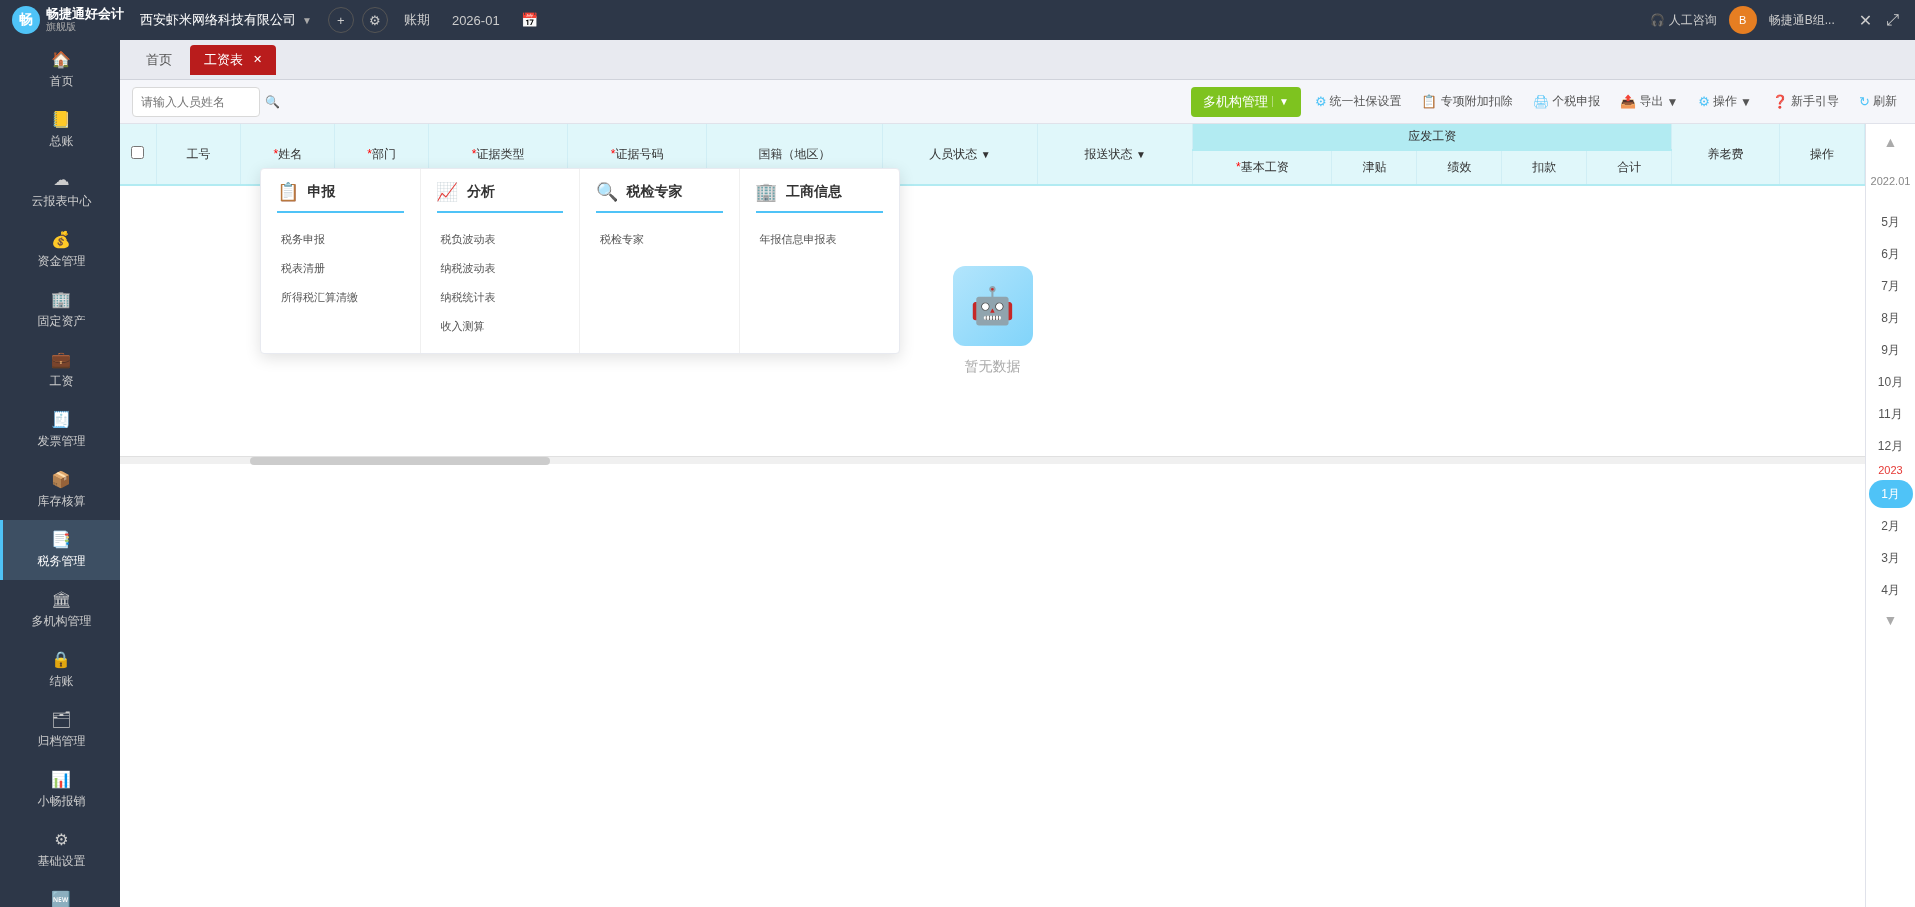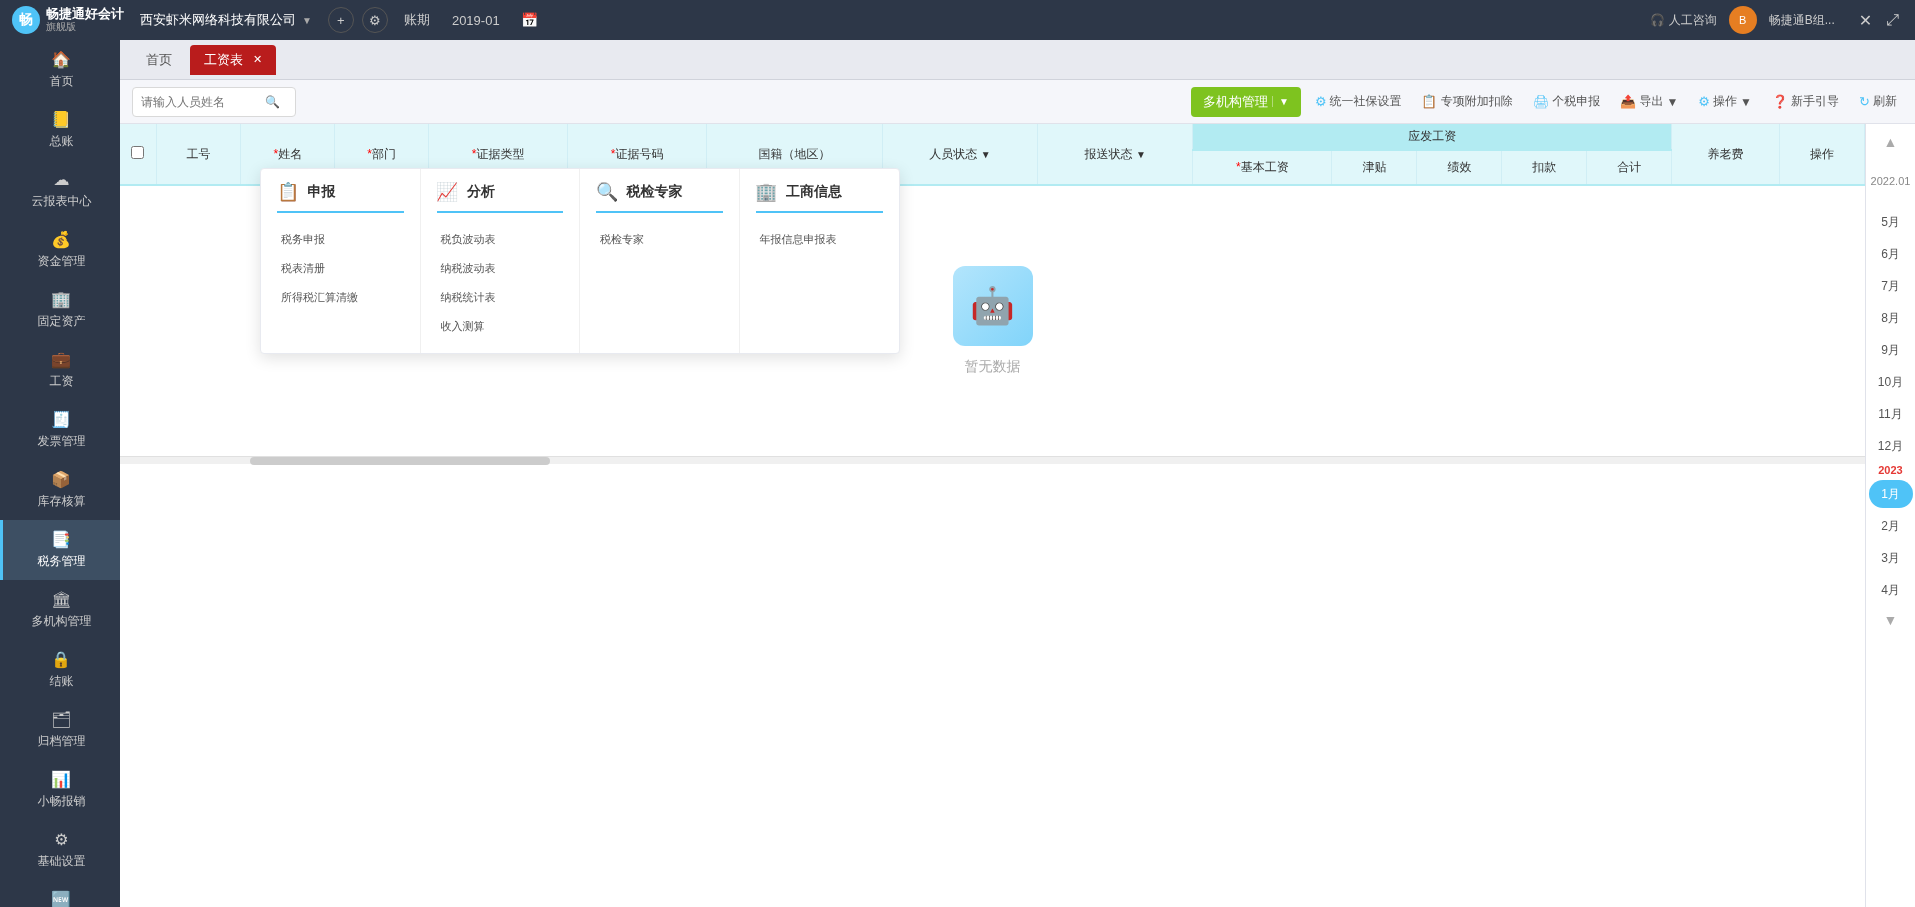--- a/index.html
+++ b/index.html
@@ -91,21 +91,21 @@
     .tab.active { background: #b91c1c; color: #fff; }
     .tab-close { font-size: 11px; cursor: pointer; margin-left: 4px; }
 
     
     .toolbar {
       height: 44px; background: #f5f6fa;
       display: flex; align-items: center; padding: 0 12px; gap: 8px;
       border-bottom: 1px solid #e0e2ea;
     }
     .search-input {
-      height: 30px; width: 164px; border: 1px solid #d9d9d9; border-radius: 4px;
+      height: 30px; width: 128px; border: 1px solid #d9d9d9; border-radius: 4px;
       padding: 0 8px; font-size: 12px; background: #fff;
       display: flex; align-items: center; gap: 4px; color: #999;
     }
     .search-input input { border: none; outline: none; background: transparent; font-size: 12px; width: 120px; color: #999; }
     .toolbar-spacer { flex: 1; }
     .add-btn {
       height: 30px; background: #7ec31f; color: #fff;
       border: none; border-radius: 4px; cursor: pointer;
       display: flex; align-items: center; gap: 4px; padding: 0 12px; font-size: 13px;
     }
@@ -208,21 +208,21 @@
     <span class="chevron">▼</span>
   </div>
 
   <div class="header-actions">
     <button class="header-btn">+</button>
     <button class="header-btn">⚙</button>
   </div>
 
   <div class="period-info">
     <span>账期</span>
-    <span>2019-01</span>
+    <span>2026-01</span>
     <span class="period-icon">📅</span>
   </div>
 
   <div class="spacer"></div>
 
   <div class="top-right">
     <span>🎧 <span>人工咨询</span></span>
     <div class="user-avatar">B</div>
     <span>畅捷通B组...</span>
     <div class="window-controls">
@@ -452,21 +452,21 @@
 
         <div class="calendar-month">5月</div>
         <div class="calendar-month">6月</div>
         <div class="calendar-month">7月</div>
         <div class="calendar-month">8月</div>
         <div class="calendar-month">9月</div>
         <div class="calendar-month">10月</div>
         <div class="calendar-month">11月</div>
         <div class="calendar-month">12月</div>
 
-        <div style="font-size:11px; color:#e53935; font-weight:bold; margin:2px 0;">2023</div>
+        <div style="font-size:11px; color:#e53935; font-weight:normal; margin:2px 0;">2023</div>
 
         <div class="calendar-month active">1月</div>
         <div class="calendar-month">2月</div>
         <div class="calendar-month">3月</div>
         <div class="calendar-month">4月</div>
 
         <button class="cal-nav">▼</button>
       </div>
 
     </div>

